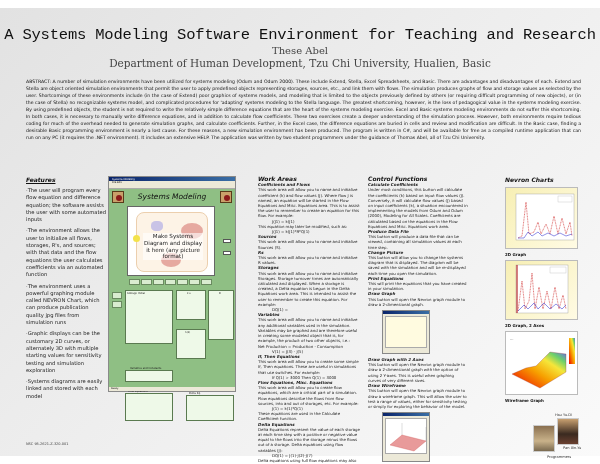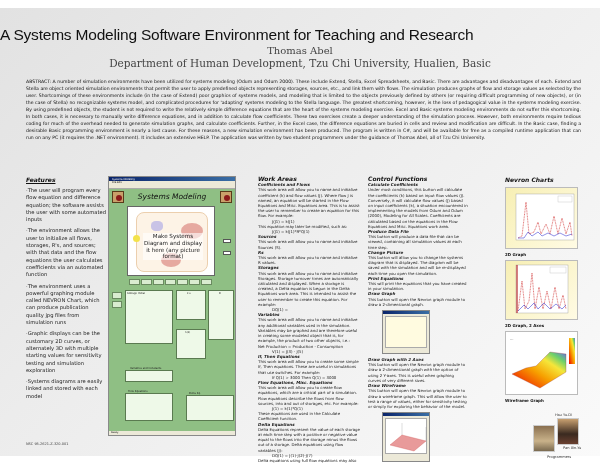--- a/index.html
+++ b/index.html
@@ -3,43 +3,43 @@
 <meta charset="utf-8">
 <style>
   * { box-sizing: border-box; margin: 0; padding: 0; }
   html, body { width: 600px; height: 464px; overflow: hidden; background: #ffffff; }
   body { font-family: "DejaVu Sans", sans-serif; color: #111; position: relative; }
   .poster {
     position: absolute; left: 0; top: 8px; width: 600px; height: 448px;
     background: linear-gradient(135deg, #e2e2e2 0%, #ececec 40%, #f4f4f4 75%, #fafafa 100%);
   }
   .title {
-    position: absolute; top: 18px; left: 0; width: 600px; 
-    font-family: Liberation Sans, sans-serif; font-size: 15.5px; color: #111; letter-spacing: -0.2px;
+    position: absolute; top: 18px; left: 0; width: 600px; text-align: center;
+    font-family: Liberation Mono, monospace; font-size: 15.5px; color: #111; letter-spacing: -0.2px;
   }
   .author {
     position: absolute; top: 37px; left: 0; width: 600px; text-align: center;
     font-family: "DejaVu Serif", serif; font-size: 10px; color: #444;
   }
   .dept {
     position: absolute; top: 49px; left: 0; width: 600px; text-align: center;
     font-family: "DejaVu Serif", serif; font-size: 10.5px; color: #444;
   }
   .abstract {
     position: absolute; top: 70px; left: 26px; width: 555px;
     font-size: 4.6px; line-height: 7px; color: #111; text-align: justify;
   }
   .col-features { position: absolute; left: 26px; top: 168px; width: 80px; }
   .sec-head { font-size: 6px; font-style: italic; font-weight: bold; text-decoration: underline; margin-bottom: 4px; }
   .feat { font-size: 5.2px; line-height: 7.3px; margin-bottom: 4px; color: #222; }
   .footnote { position: absolute; left: 26px; top: 434px; font-size: 3.5px; color: #444; }
 
   
   .app {
-    position: absolute; left: 108px; top: 168px; width: 128px; height: 260px;
+    position: absolute; left: 108px; top: 168px; width: 128px; height: 216px;
     border: 1px solid #8a8a8a; background: #8fbf84;
   }
   .app-titlebar { height: 4px; background: linear-gradient(90deg,#0a246a,#3a6ea5); display:flex; align-items:center; padding-left:3px; }
   .app-titlebar span { font-size: 2.5px; color:#fff; }
   .app-menubar { height: 4px; background:#ece9d8; font-size:2.5px; padding-left:3px; }
   .app-toolbar { height: 4px; background:#ece9d8; border-bottom:1px solid #aaa; }
   .app-header { height: 16px; position: relative; }
   .app-header .logo { position:absolute; top:2px; width:12px; height:12px; background:#c9a06a; border:1px solid #5a3a1a; }
   .app-header .logo::after { content:""; position:absolute; left:3px; top:3px; width:6px; height:6px; border-radius:50%; background:#8b1a1a; }
   .app-header .logo.l { left:3px; } .app-header .logo.r { right:3px; }
@@ -87,21 +87,21 @@
   .chart-caption { font-size:4px; font-weight:bold; margin:3px 0 3px 0; }
   .photo-area { position:absolute; left:533px; top:407px; width:68px; height:54px; }
   .photo { position:absolute; width:22px; height:27px; background:linear-gradient(180deg,#a88b6b,#5a4030); border:1px solid #ccc; }
   .photo-cap { position:absolute; font-size:3.6px; color:#333; white-space:nowrap; }
 </style>
 </head>
 <body>
 
 <div class="poster">
   <div class="title">A Systems Modeling Software Environment for Teaching and Research</div>
-  <div class="author">Thomas Abel</div>
+  <div class="author">These Abel</div>
   <div class="dept">Department of Human Development, Tzu Chi University, Hualien, Basic</div>
   <div class="abstract">ABSTRACT: A number of simulation environments have been utilized for systems modeling (Odum and Odum 2000). These include Extend, Stella, Excel Spreadsheets, and Basic. There are advantages and disadvantages of each. Extend and Stella are object oriented simulation environments that permit the user to apply predefined objects representing storages, sources, etc., and link them with flows. The simulation produces graphs of flow and storage values as selected by the user. Shortcomings of these environments include (in the case of Extend) poor graphics of systems models, and modeling that is limited to the objects previously defined by others (or requiring difficult programming of new objects), or (in the case of Stella) no recognizable systems model, and complicated procedures for 'adapting' systems modeling to the Stella language. The greatest shortcoming, however, is the loss of pedagogical value in the systems modeling exercise. By using predefined objects, the student is not required to write the relatively simple difference equations that are the heart of the systems modeling exercise. Excel and Basic systems modeling environments do not suffer this shortcoming. In both cases, it is necessary to manually write difference equations, and in addition to calculate flow coefficients. These two exercises create a deeper understanding of the simulation process. However, both environments require tedious coding for much of the overhead needed to generate simulation graphs, and calculate coefficients. Further, in the Excel case, the difference equations are buried in cells and review and modification are difficult. In the Basic case, finding a desirable Basic programming environment is nearly a lost cause. For these reasons, a new simulation environment has been produced. The program is written in C#, and will be available for free as a compiled runtime application that can run on any PC (it requires the .NET environment). It includes an extensive HELP. The application was written by two student programmers under the guidance of Thomas Abel, all of Tzu Chi University.</div>
 
   <div class="col-features">
     <div class="sec-head">Features</div>
     <div class="feat">·The user will program every flow equation and difference equation; the software assists the user with some automated inputs</div>
     <div class="feat">·The environment allows the user to initialize all flows, storages, R's, and sources; with that data and the flow equations the user calculates coefficients via an automated function</div>
     <div class="feat">·The environment uses a powerful graphing module called NEVRON Chart, which can produce publication quality jpg files from simulation runs</div>
     <div class="feat">·Graphic displays can be the customary 2D curves, or alternately 3D with multiple starting values for sensitivity testing and simulation exploration</div>
     <div class="feat">·Systems diagrams are easily linked and stored with each model</div>

